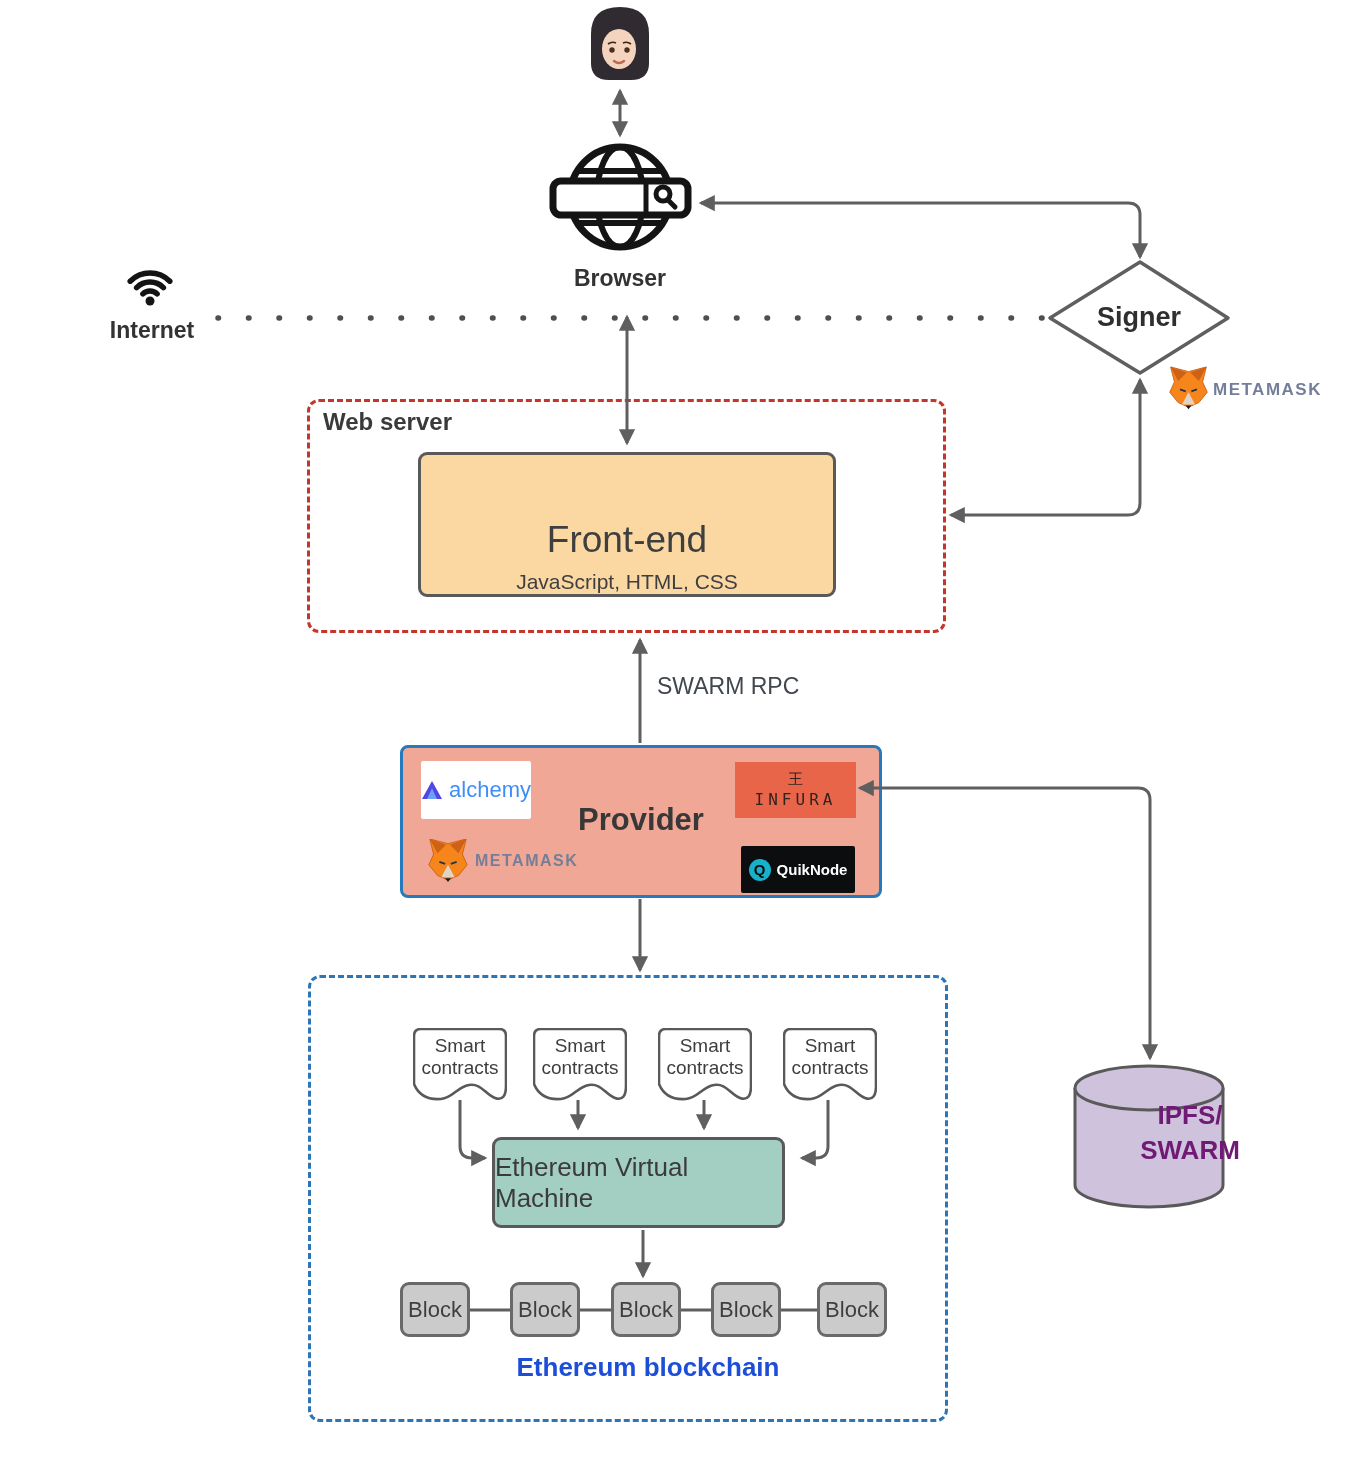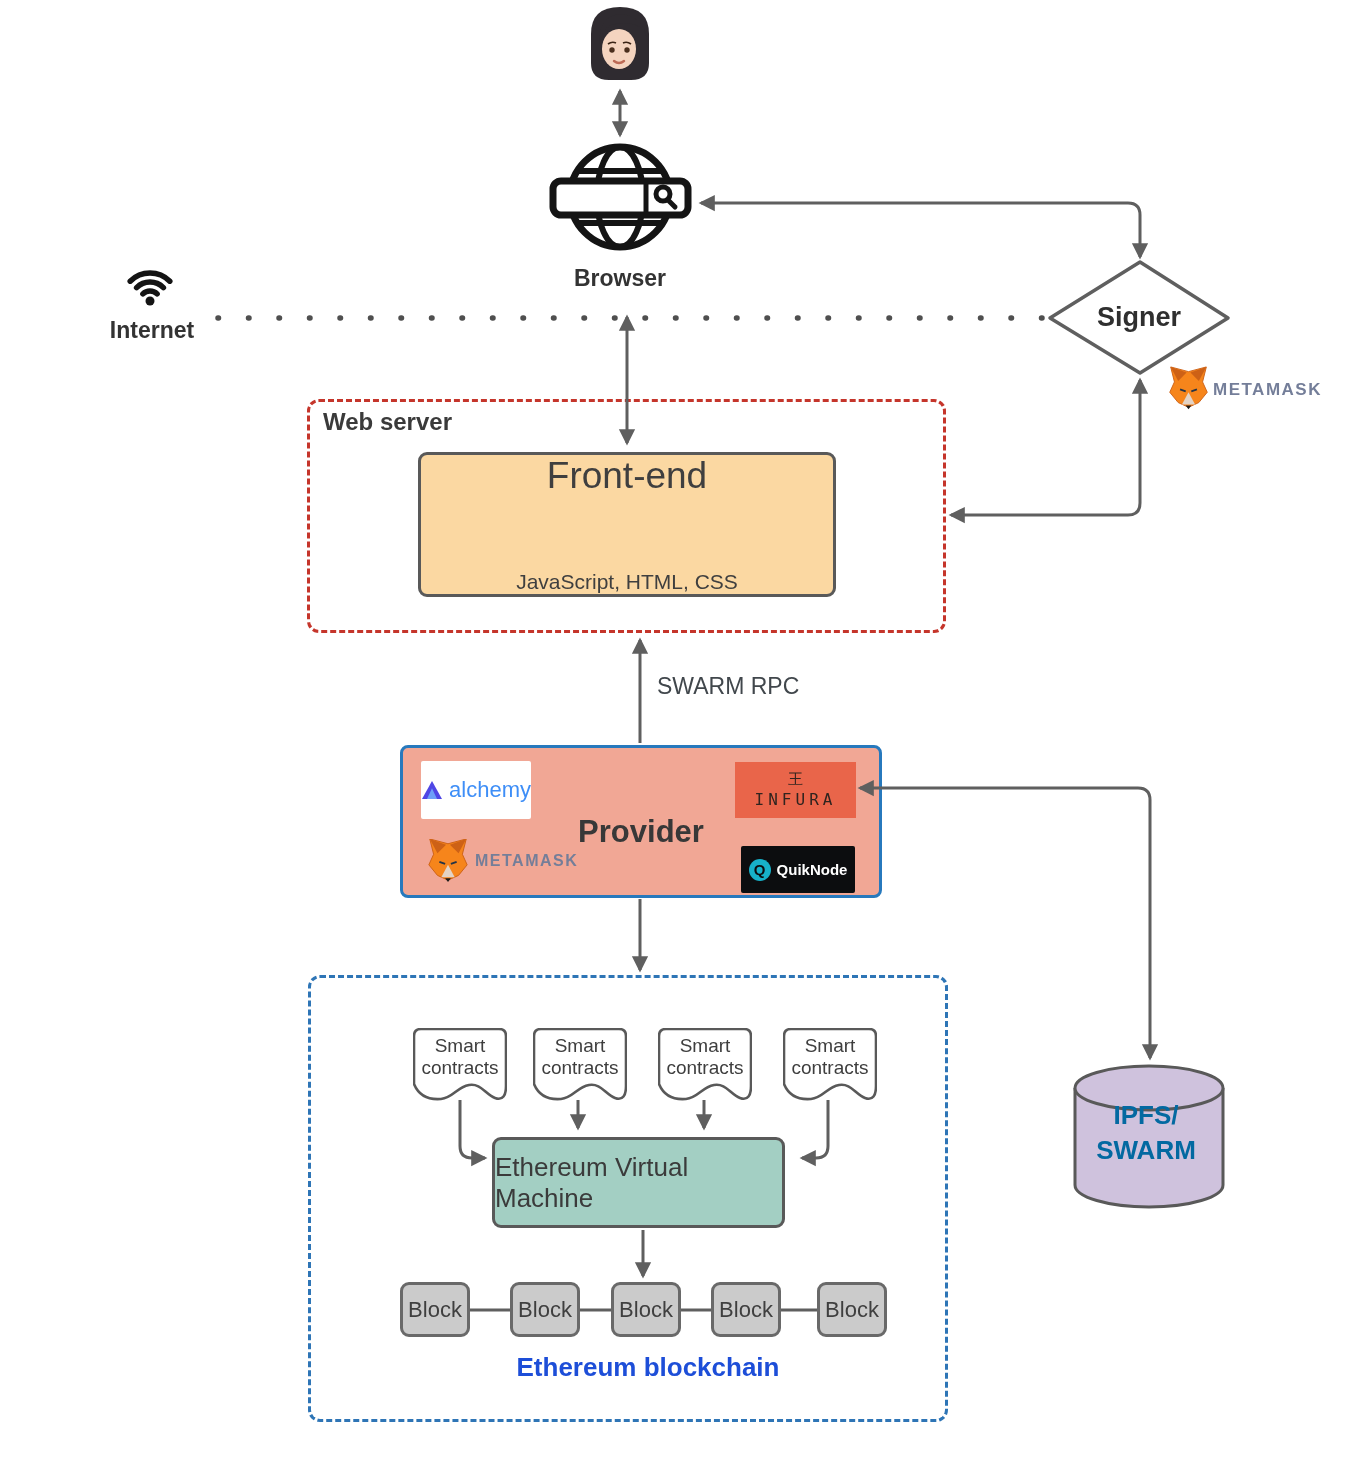--- a/index.html
+++ b/index.html
@@ -13,31 +13,31 @@
   .center{display:flex;align-items:center;justify-content:center;}
   .bold-label{font-weight:bold;color:#333333;font-size:23px;text-align:center;}
 
   #browser-label{left:540px;top:265px;width:160px;}
   #internet-label{left:72px;top:317px;width:160px;}
 
   #webserver-box{left:307px;top:399px;width:639px;height:234px;border:3px dashed #c5352b;border-radius:12px;}
   #webserver-label{left:323px;top:408px;font-size:24px;font-weight:bold;color:#3a3a3a;}
 
   #frontend-box{left:418px;top:452px;width:418px;height:145px;background:#fbd8a2;border:3px solid #595959;
-                border-radius:9px;display:flex;flex-direction:column;align-items:center;justify-content:space-between;gap:8px;}
+                border-radius:9px;display:flex;flex-direction:column;align-items:center;justify-content:flex-end;}
   #frontend-title{font-size:37px;color:#3f3f3f;}
   #frontend-subtitle{font-size:21px;color:#3f3f3f;margin-top:9px;}
 
   #jsonrpc-label{left:657px;top:673px;font-size:23px;color:#41474c;}
 
   #signer-label{left:1050px;top:302px;width:178px;text-align:center;font-size:27px;font-weight:bold;color:#2f2f2f;}
   #mm-signer-label{left:1213px;top:380px;font-size:17px;font-weight:bold;color:#747e99;letter-spacing:1.5px;}
 
   #provider-box{left:400px;top:745px;width:482px;height:153px;background:#f1a795;border:3px solid #2779bd;border-radius:8px;}
-  #provider-label{position:absolute;left:0;top:54px;width:100%;text-align:center;font-size:31px;font-weight:bold;color:#383838;margin-top:12px;}
+  #provider-label{position:absolute;left:0;top:54px;width:100%;text-align:center;font-size:31px;font-weight:bold;color:#383838;}
   #alchemy-logo{position:absolute;left:18px;top:13px;width:110px;height:58px;background:#ffffff;border-radius:2px;
                 display:flex;align-items:center;justify-content:space-between;gap:6px;}
   #alchemy-text{font-size:22px;color:#3e8ef7;font-weight:500;}
   #infura-logo{position:absolute;left:332px;top:14px;width:121px;height:56px;background:#e9654a;
                display:flex;flex-direction:column;align-items:center;justify-content:center;}
   #infura-symbol{font-size:15px;color:#30241f;line-height:1;}
   #infura-text{font-family:"DejaVu Sans Mono",monospace;font-size:16px;letter-spacing:4px;color:#30241f;margin-top:4px;}
   #mm-provider-fox{position:absolute;left:22px;top:90px;}
   #mm-provider-label{position:absolute;left:72px;top:104px;font-size:16px;font-weight:bold;color:#747e99;letter-spacing:1.5px;}
   #quiknode-logo{position:absolute;left:338px;top:98px;width:114px;height:47px;background:#0c0d0f;border-radius:2px;
@@ -51,21 +51,21 @@
   .doc-text{position:absolute;left:3px;top:7px;width:88px;text-align:center;font-size:19px;line-height:1.18;color:#3e3e3e;}
   #doc-1{left:413px;top:1028px;} #doc-2{left:533px;top:1028px;} #doc-3{left:658px;top:1028px;} #doc-4{left:783px;top:1028px;}
 
   #evm-box{left:492px;top:1137px;width:293px;height:91px;background:#a3cfc3;border:3px solid #595959;border-radius:9px;
            font-size:26px;color:#3b3b3b;}
   .block-node{top:1282px;width:70px;height:55px;background:#cbcbcb;border:3px solid #696969;border-radius:9px;
               font-size:22px;color:#3f3f3f;}
   #block-1{left:400px;} #block-2{left:510px;} #block-3{left:611px;} #block-4{left:711px;} #block-5{left:817px;}
   #chain-label{left:448px;top:1352px;width:400px;text-align:center;font-size:26px;font-weight:bold;color:#1d4ed8;}
 
-  #ipfs-label{left:1074px;top:1098px;width:144px;text-align:center;font-size:26px;font-weight:bold;color:#0369a1;line-height:1.35;}
+  #ipfs-label{left:1118px;top:1098px;width:144px;text-align:center;font-size:26px;font-weight:bold;color:#701a75;line-height:1.35;}
 </style>
 </head>
 <body>
 
 <div class="canvas">
 
   <svg id="base" class="layer" viewBox="0 0 1360 1466">
     <defs>
       <symbol id="fox" viewBox="0 0 48 46">
         <polygon points="24,5 5,0 9,16 4,27 13,38 24,43 35,38 44,27 39,16 43,0" fill="#f6851b" stroke="#cd6116" stroke-width="1"></polygon>

